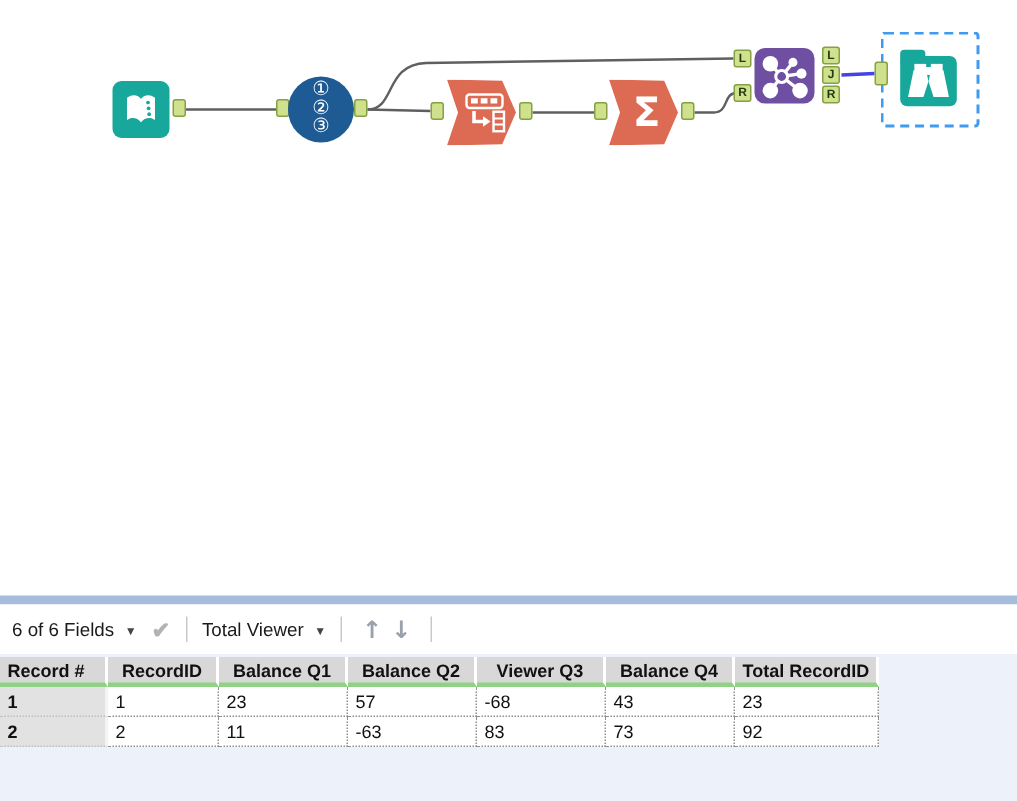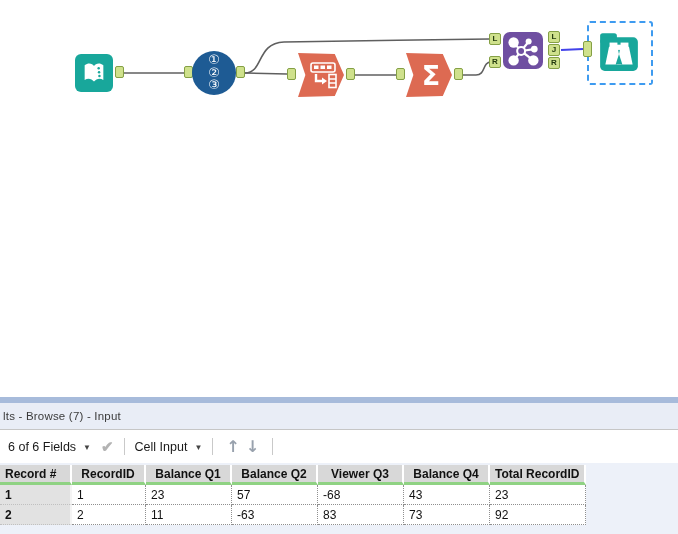--- a/index.html
+++ b/index.html
@@ -159,30 +159,27 @@
           <polygon points="21.5,16 29.5,16 33,33 18,33" fill="#ffffff"></polygon>
           <polygon points="20,23 16.8,33 23.2,33" fill="#18a79b"></polygon>
         </svg>
       </div>
     </div>
   </div>
 
   <div class="results-panel">
     <div class="splitter"></div>
 
-    <div class="panel-header">
-      <span>lts - Browse (7) - Input</span>
-    </div>
 
     <div class="toolbar">
       <span>6 of 6 Fields</span>
       <span class="tb-caret">▼</span>
       <span class="tb-check">✔</span>
       <span class="tb-sep"></span>
-      <span>Cell Input</span>
+      <span>Total Viewer</span>
       <span class="tb-caret">▼</span>
       <span class="tb-sep"></span>
       <span class="tb-arrow">↑</span>
       <span class="tb-arrow">↓</span>
       <span class="tb-sep"></span>
     </div>
 
     <div class="table-area">
       <table class="grid">
         <colgroup>

